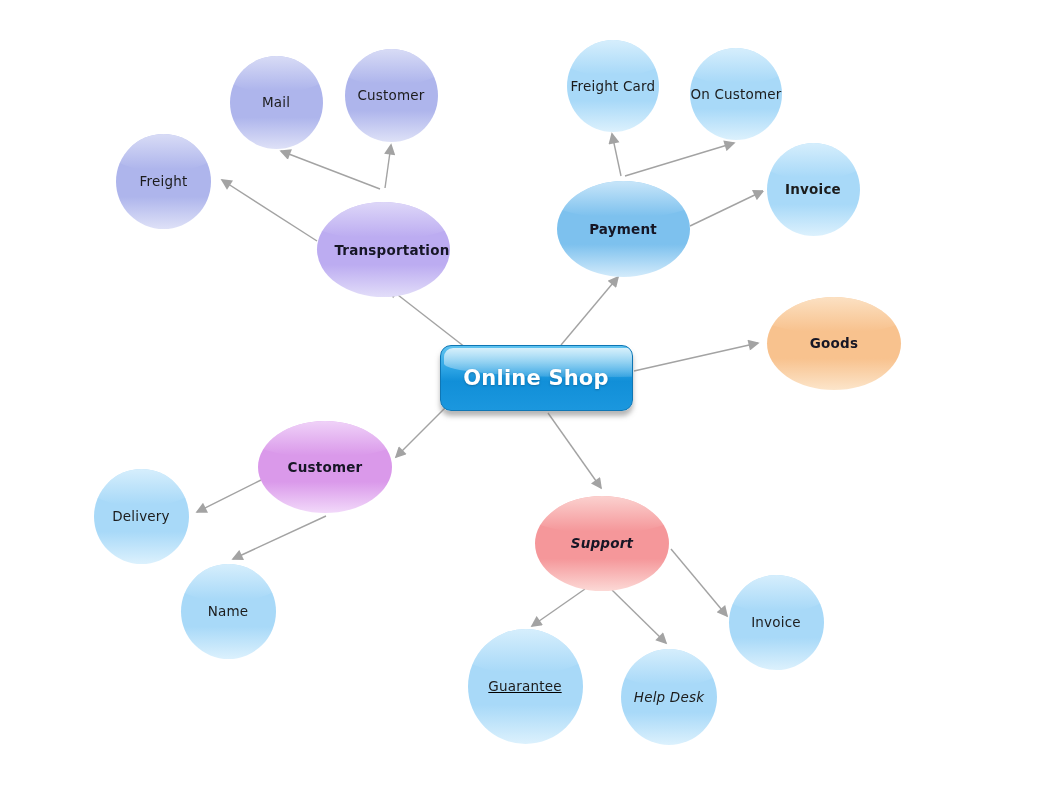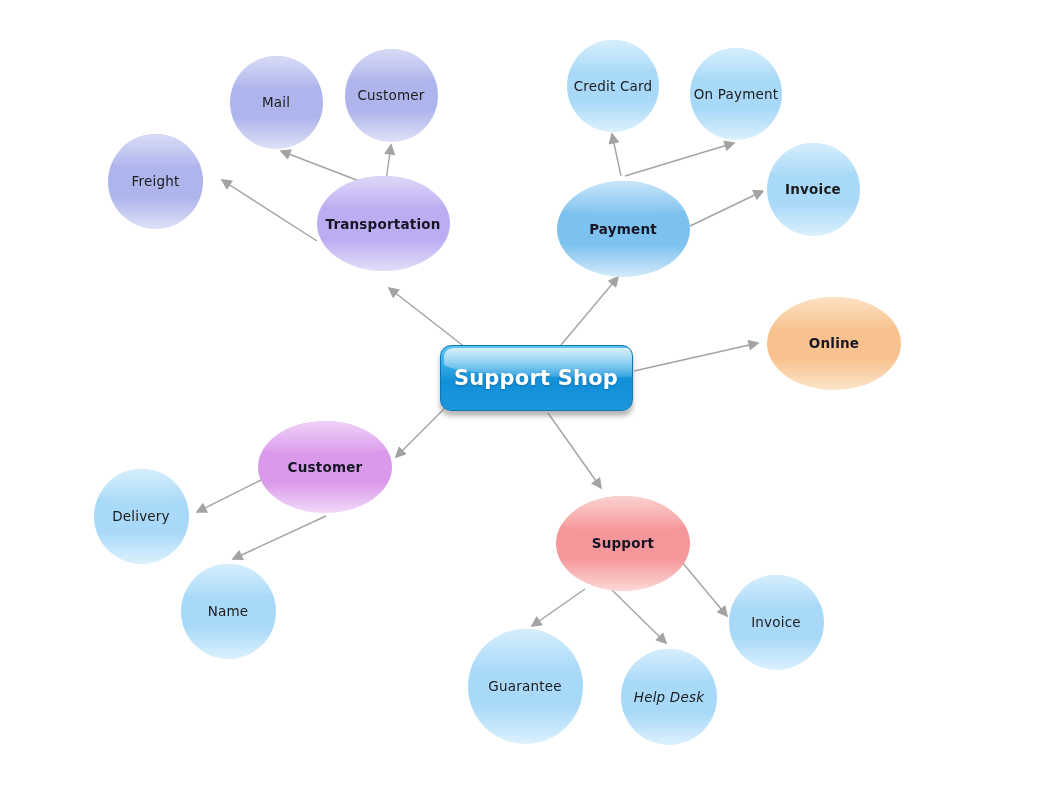--- a/index.html
+++ b/index.html
@@ -70,62 +70,62 @@
         <line x1="690" y1="226" x2="763" y2="191" stroke="#a3a3a3" stroke-width="1.4" marker-end="url(#arrow)"></line>
         <line x1="261" y1="480" x2="197" y2="512" stroke="#a3a3a3" stroke-width="1.4" marker-end="url(#arrow)"></line>
         <line x1="326" y1="516" x2="233" y2="559" stroke="#a3a3a3" stroke-width="1.4" marker-end="url(#arrow)"></line>
         <line x1="585" y1="589" x2="532" y2="626" stroke="#a3a3a3" stroke-width="1.4" marker-end="url(#arrow)"></line>
         <line x1="612" y1="590" x2="666" y2="643" stroke="#a3a3a3" stroke-width="1.4" marker-end="url(#arrow)"></line>
         <line x1="671" y1="549" x2="727" y2="616" stroke="#a3a3a3" stroke-width="1.4" marker-end="url(#arrow)"></line>
       </g>
   </svg>
   <div id="nodes">
       <div class="bubble rect bold" style="left: 439.5px; top: 345px; width: 193px; height: 66px;">
-        <span class="lbl">Support Shop</span>
+        <span class="lbl">Online Shop</span>
       </div>
-      <div class="bubble ellipse bold" style="left: 316.5px; top: 176px; width: 133px; height: 95px; --main: #bcacf1; --light: #e2ddf9;">
+      <div class="bubble ellipse bold" style="left: 316.5px; top: 202px; width: 133px; height: 95px; justify-content: flex-end; --main: #bcacf1; --light: #e2ddf9;">
         <span class="lbl">Transportation</span>
       </div>
       <div class="bubble circle" style="left: 229.5px; top: 55.5px; width: 93px; height: 93px; --main: #aeb5ec; --light: #dee1f7;">
         <span class="lbl">Mail</span>
       </div>
       <div class="bubble circle" style="left: 344.5px; top: 48.5px; width: 93px; height: 93px; --main: #aeb5ec; --light: #dee1f7;">
         <span class="lbl">Customer</span>
       </div>
-      <div class="bubble circle" style="left: 108px; top: 133.5px; width: 95px; height: 95px; --main: #aeb5ec; --light: #dee1f7;">
+      <div class="bubble circle" style="left: 116px; top: 133.5px; width: 95px; height: 95px; --main: #aeb5ec; --light: #dee1f7;">
         <span class="lbl">Freight</span>
       </div>
       <div class="bubble ellipse bold" style="left: 556.5px; top: 181px; width: 133px; height: 96px; justify-content: center; --main: #7dc1ee; --light: #d3ebfb;">
         <span class="lbl">Payment</span>
       </div>
       <div class="bubble circle" style="left: 567px; top: 40px; width: 92px; height: 92px; --main: #a8d9f8; --light: #dcf1fd;">
-        <span class="lbl">Credit Card</span>
+        <span class="lbl">Freight Card</span>
       </div>
       <div class="bubble circle" style="left: 690px; top: 48px; width: 92px; height: 92px; --main: #a8d9f8; --light: #dcf1fd;">
-        <span class="lbl">On Payment</span>
+        <span class="lbl">On Customer</span>
       </div>
       <div class="bubble circle" style="left: 766.5px; top: 142.5px; width: 93px; height: 93px; font-weight: bold; --main: #a8d9f8; --light: #dcf1fd;">
         <span class="lbl">Invoice</span>
       </div>
       <div class="bubble ellipse bold" style="left: 767px; top: 296.5px; width: 134px; height: 93px; --main: #f8c28e; --light: #fce5ca;">
-        <span class="lbl">Online</span>
+        <span class="lbl">Goods</span>
       </div>
       <div class="bubble ellipse bold" style="left: 258px; top: 421px; width: 134px; height: 92px; --main: #da99ea; --light: #f2d9fa;">
         <span class="lbl">Customer</span>
       </div>
       <div class="bubble circle" style="left: 93.5px; top: 468.5px; width: 95px; height: 95px; --main: #a8d9f8; --light: #dcf1fd;">
         <span class="lbl">Delivery</span>
       </div>
       <div class="bubble circle" style="left: 180.5px; top: 563.5px; width: 95px; height: 95px; --main: #a8d9f8; --light: #dcf1fd;">
         <span class="lbl">Name</span>
       </div>
-      <div class="bubble ellipse bold" style="left: 556px; top: 495.5px; width: 134px; height: 95px; --main: #f5979a; --light: #fcd9d6;">
+      <div class="bubble ellipse bold" style="left: 535px; top: 495.5px; width: 134px; height: 95px; font-style: italic; --main: #f5979a; --light: #fcd9d6;">
         <span class="lbl">Support</span>
       </div>
-      <div class="bubble circle" style="left: 467.5px; top: 628.5px; width: 115px; height: 115px; --main: #a8d9f8; --light: #dcf1fd;">
+      <div class="bubble circle" style="left: 467.5px; top: 628.5px; width: 115px; height: 115px; text-decoration: underline; --main: #a8d9f8; --light: #dcf1fd;">
         <span class="lbl">Guarantee</span>
       </div>
       <div class="bubble circle" style="left: 621px; top: 649px; width: 96px; height: 96px; font-style: italic; --main: #a8d9f8; --light: #dcf1fd;">
         <span class="lbl">Help Desk</span>
       </div>
       <div class="bubble circle" style="left: 728.5px; top: 574.5px; width: 95px; height: 95px; --main: #a8d9f8; --light: #dcf1fd;">
         <span class="lbl">Invoice</span>
       </div>
     </div>
 </div>

